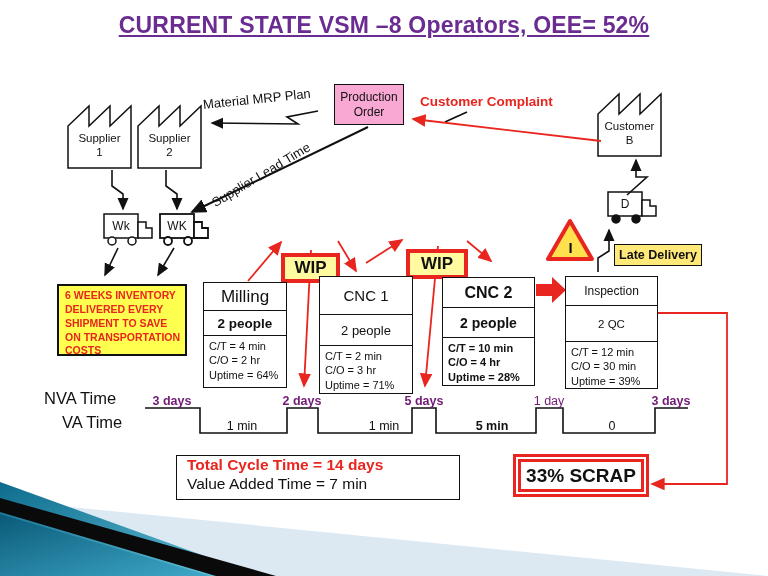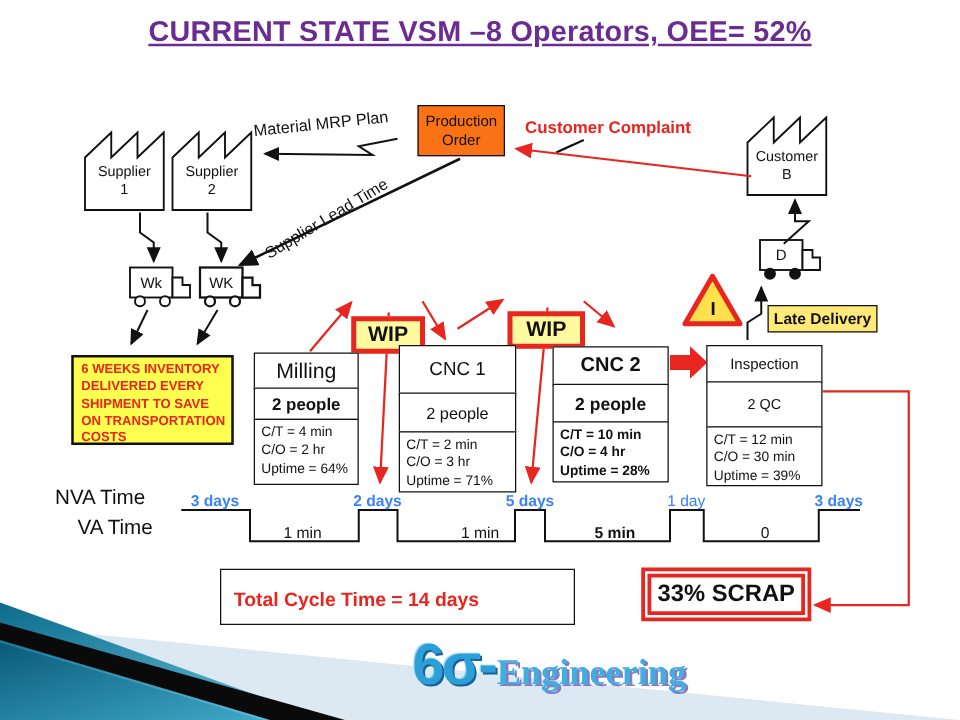--- a/index.html
+++ b/index.html
@@ -4,21 +4,21 @@
 <style>
   html,body{margin:0;padding:0;background:#888;}
   #slide{position:relative;width:768px;height:576px;background:#ffffff;overflow:hidden;
          font-family:"Liberation Sans",sans-serif;color:#111;}
   .abs{position:absolute;}
   .ctr{display:flex;align-items:center;justify-content:center;text-align:center;}
   #title{left:0;top:12px;width:768px;text-align:center;font-size:23px;font-weight:bold;
          color:#6A2C91;text-decoration:underline;letter-spacing:.2px;}
   svg{position:absolute;left:0;top:0;}
   
-  .box{border:1.5px solid #111;background:#f97316;box-sizing:border-box;}
+  .box{border:1.5px solid #111;background:#f9a8d4;box-sizing:border-box;}
   #production-order{left:334px;top:84px;width:70px;height:41px;font-size:12px;line-height:1.25;}
   #customer-complaint{left:420px;top:94px;width:140px;font-size:13.5px;font-weight:bold;color:#E8251F;}
   #material-mrp{left:203px;top:97px;width:110px;font-size:13px;transform:rotate(-6deg);transform-origin:left center;}
   #supplier-lead{left:213px;top:196px;width:132px;font-size:13px;transform:rotate(-31deg);transform-origin:left center;}
   .fac-label{font-size:11.5px;line-height:1.25;}
   #supplier1-label{left:69px;top:131px;width:61px;}
   #supplier2-label{left:139px;top:131px;width:61px;}
   #customer-label{left:599px;top:119px;width:61px;}
   .truck-label{font-size:12px;width:32px;height:22px;}
   #truck1-label{left:105px;top:215px;}
@@ -51,26 +51,26 @@
   #proc-cnc2 .pname{height:32px;font-size:16px;}
   #proc-cnc2 .pstaff{height:31px;font-size:14px;}
   #proc-cnc2 .pdata{height:49px;}
   #proc-insp{left:565px;top:277px;width:93px;}
   #proc-insp .pname{height:31px;font-size:12px;}
   #proc-insp .pstaff{height:37px;font-size:11.5px;}
   #proc-insp .pdata{height:48px;}
   
   #nva-label{left:44px;top:389px;font-size:16.5px;}
   #va-label{left:62px;top:413px;font-size:16.5px;}
-  .tl-nva{width:56px;text-align:center;font-size:12.5px;font-weight:bold;color:#3b82f6;top:394px;}
+  .tl-nva{width:56px;text-align:center;font-size:12.5px;font-weight:bold;color:#701a75;top:394px;}
   .tl-nva.light{font-weight:normal;}
   .tl-va{width:56px;text-align:center;font-size:12.5px;top:419px;color:#111;}
   
   #summary-box{left:176px;top:455px;width:284px;height:45px;border:1.5px solid #111;background:#fff;
-               box-sizing:border-box;padding:16px 10px;font-size:15.5px;line-height:1.2;}
+               box-sizing:border-box;padding:0 10px;font-size:15.5px;line-height:1.2;}
   #summary-box .l1{color:#E8251F;font-weight:bold;}
   #scrap-box{left:518px;top:459px;width:126px;height:33px;background:#fff;border:3px solid #E8251F;
              outline:3px solid #E8251F;outline-offset:2px;box-sizing:border-box;font-size:19px;font-weight:bold;}
   
   #logo{left:330px;top:508px;display:flex;align-items:baseline;}
   #logo .sigma{font-size:46px;font-weight:bold;color:#2D9FD8;letter-spacing:-2px;line-height:1;
                text-shadow:1.5px 1.5px 0 #1A5F97,-1px -1px 0 #8FD4F2;}
   #logo .eng{font-family:"Liberation Serif",serif;font-size:29px;font-weight:bold;color:#41AEE2;
              text-shadow:2px 2px 0 #8A7BB8;margin-left:1px;}
 </style>
@@ -248,21 +248,18 @@
   <div class="abs tl-nva" style="left:396px;">5 days</div>
   <div class="abs tl-nva light" style="left:521px;">1 day</div>
   <div class="abs tl-nva" style="left:643px;">3 days</div>
   <div class="abs tl-va" style="left:214px;">1 min</div>
   <div class="abs tl-va" style="left:356px;">1 min</div>
   <div class="abs tl-va" style="left:464px;font-weight:bold;">5 min</div>
   <div class="abs tl-va" style="left:584px;">0</div>
 
   <div id="summary-box" class="abs">
     <div class="l1">Total Cycle Time = 14 days</div>
+    <div>Value Added Time = 7 min</div>
   </div>
   <div id="scrap-box" class="abs ctr">33% SCRAP</div>
 
-  <div id="logo" class="abs">
-    <span class="sigma">6σ-</span>
-    <span class="eng">Engineering</span>
-  </div>
 
 </div>
 
 </body></html>

